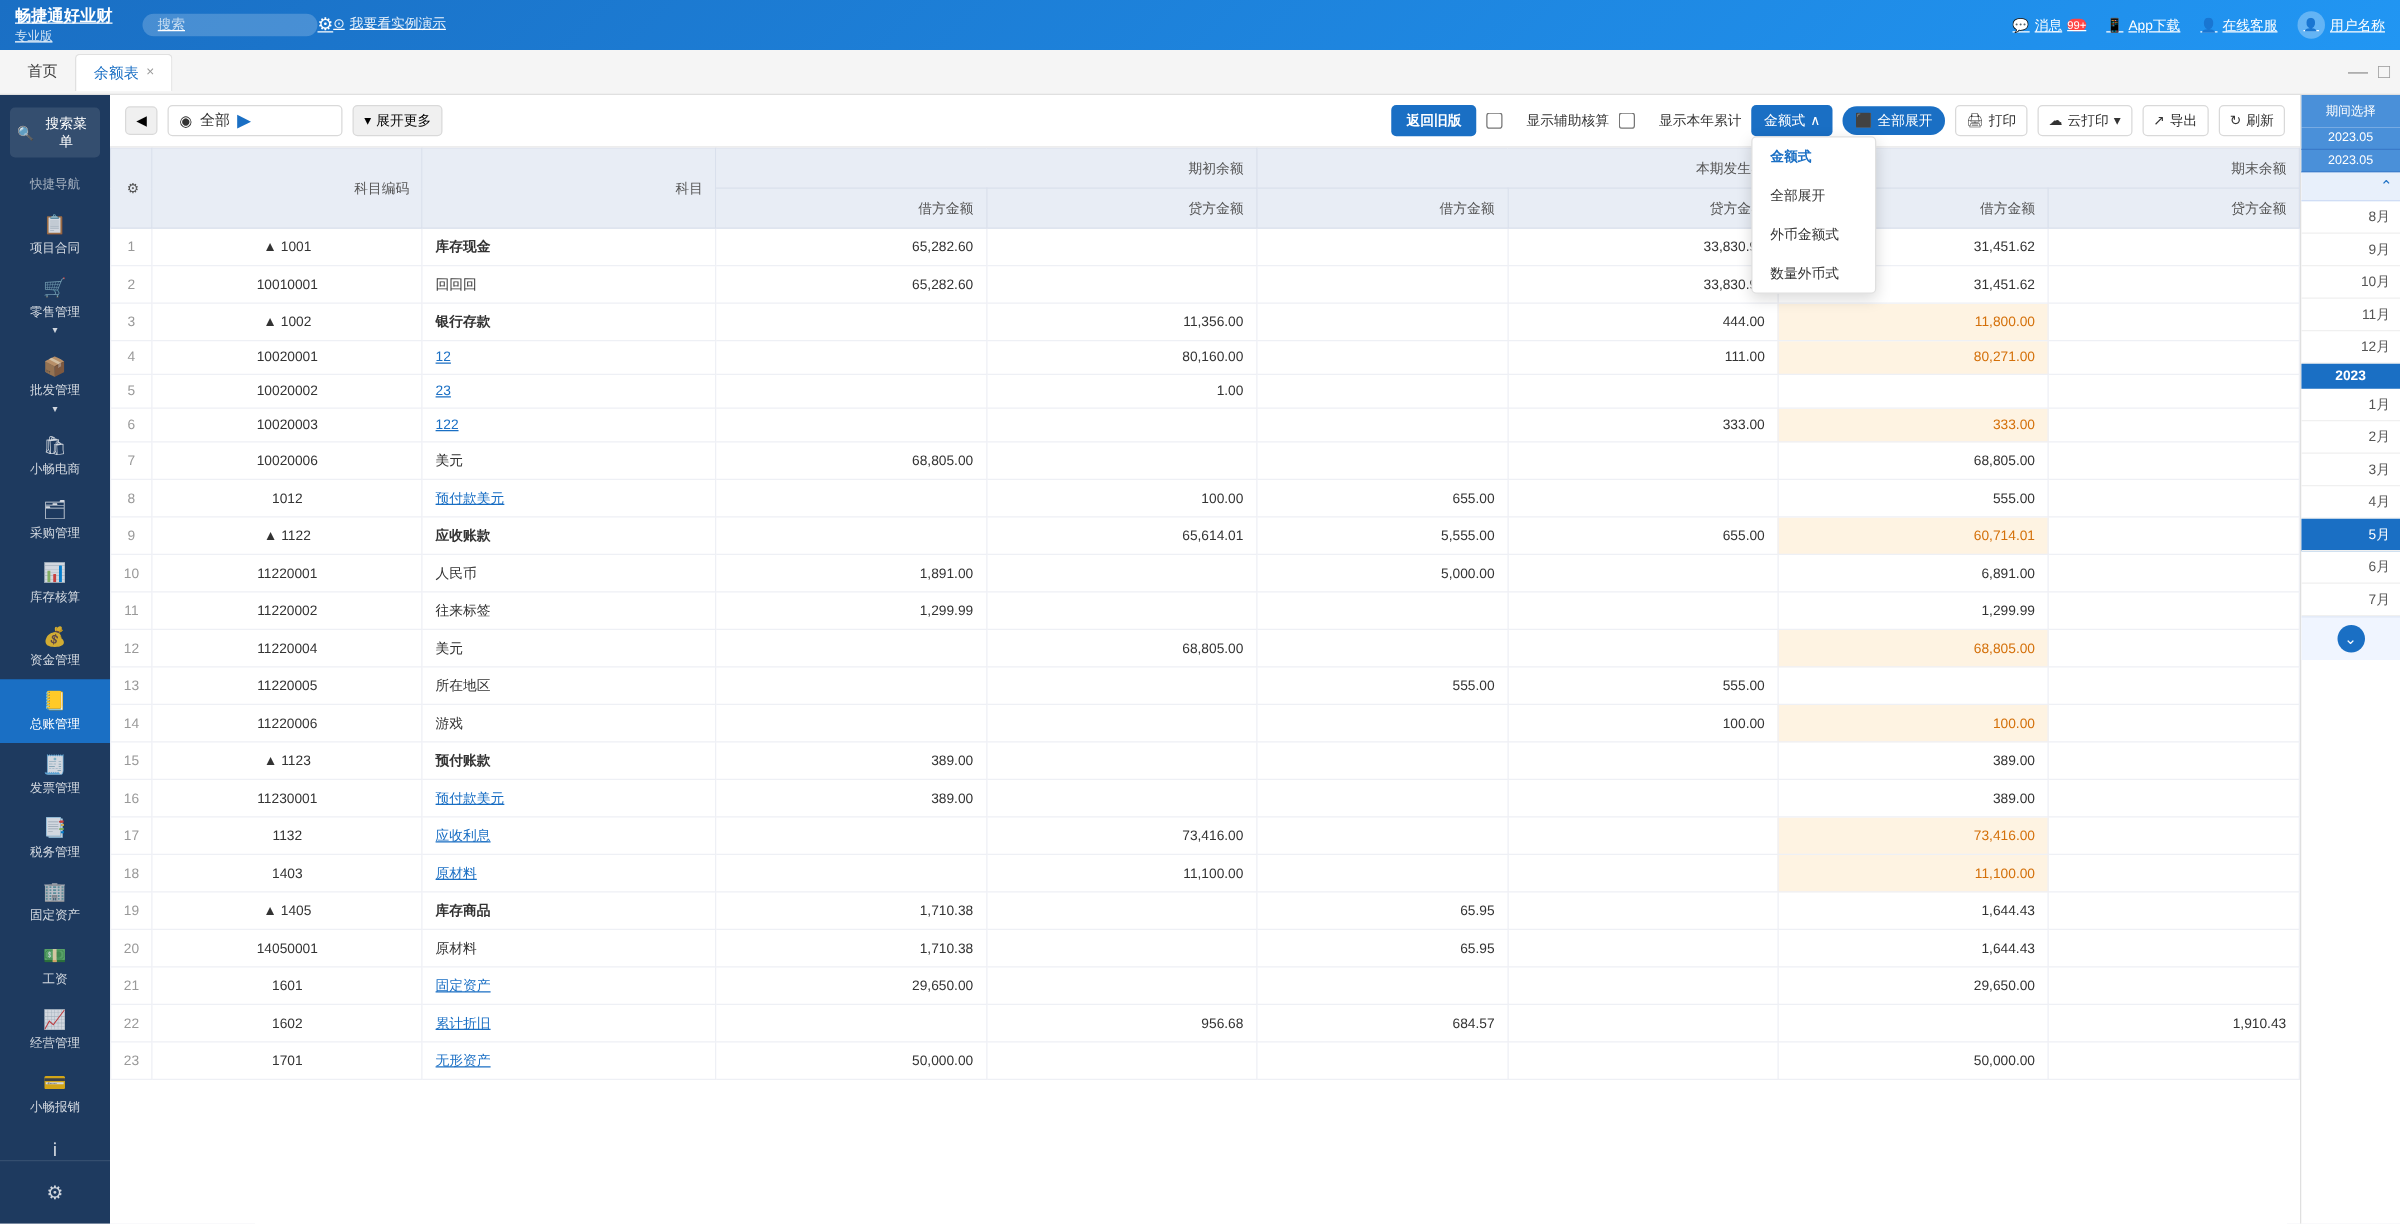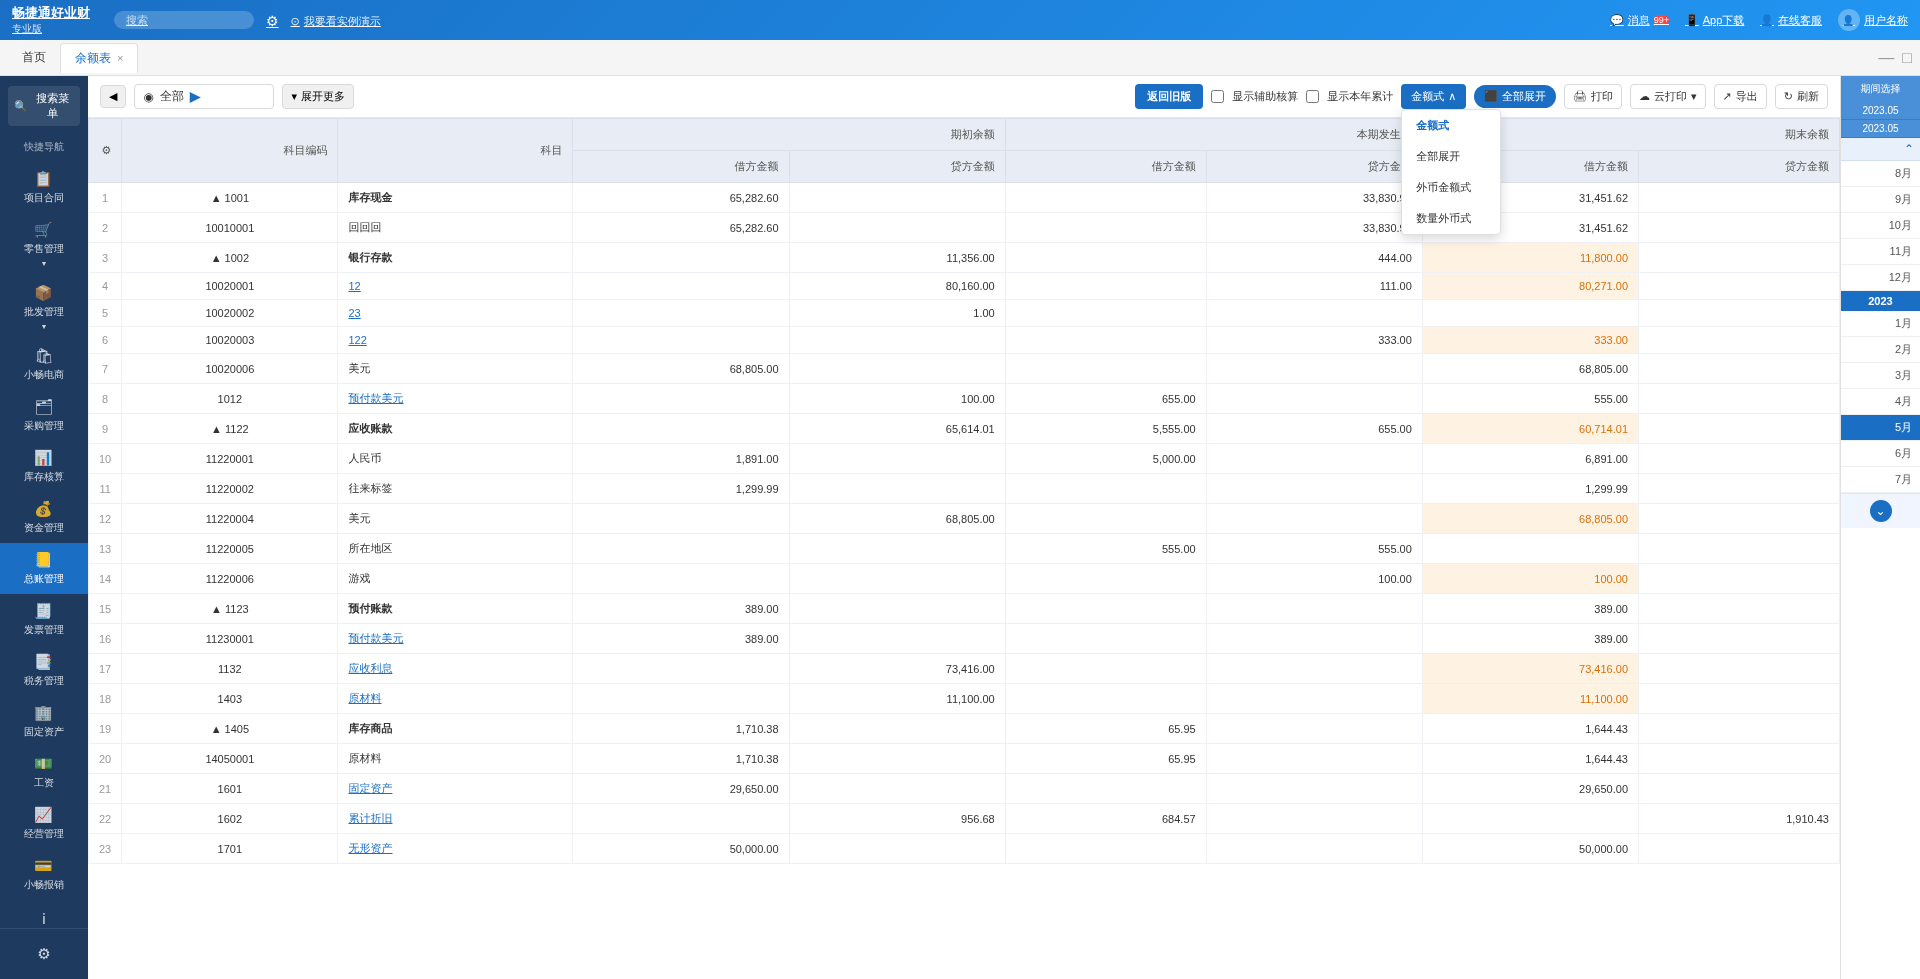--- a/index.html
+++ b/index.html
@@ -10,21 +10,21 @@
       height: 40px;
       background: linear-gradient(135deg, #1a6fc4 0%, #2196F3 100%);
       display: flex;
       align-items: center;
       padding: 0 12px;
       color: white;
       text-decoration: underline;
     }
     .top-bar-logo { font-size: 13px; font-weight: bold; margin-right: 8px; }
     .top-bar-logo-sub { font-size: 10px; color: rgba(255,255,255,0.8); }
-    .top-bar-center { flex: 1; display: flex; align-items: flex-end; gap: 12px; }
+    .top-bar-center { flex: 1; display: flex; align-items: flex-start; }
     .top-bar-search { background: rgba(255,255,255,0.2); border: none; border-radius: 12px; color: white; padding: 3px 12px; font-size: 11px; width: 140px; }
     .top-bar-search::placeholder { color: rgba(255,255,255,0.7); }
     .top-bar-demo { font-size: 11px; color: rgba(255,255,255,0.9); cursor: pointer; display: flex; align-items: center; gap: 4px; }
     .top-bar-right { display: flex; align-items: center; gap: 16px; font-size: 11px; }
     .top-bar-right-item { display: flex; align-items: center; gap: 4px; cursor: pointer; color: white; }
     .badge { background: #ff4444; color: white; border-radius: 8px; padding: 0 0; font-size: 9px; }
     .settings-icon { font-size: 14px; cursor: pointer; color: white; }
     .avatar { width: 22px; height: 22px; border-radius: 50%; background: rgba(255,255,255,0.3); display: flex; align-items: center; justify-content: center; font-size: 10px; }
 
     
@@ -161,21 +161,21 @@
       color: #333;
       border: 1px solid #d9d9d9;
       border-radius: 4px;
       padding: 4px 8px;
       cursor: pointer;
       font-size: 11px;
       display: flex;
       align-items: center;
       gap: 4px;
     }
-    .checkbox-label { display: flex; align-items: center; gap: 8px; font-size: 11px; cursor: pointer; }
+    .checkbox-label { display: flex; align-items: center; gap: 19px; font-size: 11px; cursor: pointer; }
     .checkbox-label input { cursor: pointer; }
     
     
     .dropdown-btn {
       background: #1a6fc4;
       color: white;
       border: none;
       border-radius: 4px;
       padding: 5px 10px;
       cursor: pointer;

